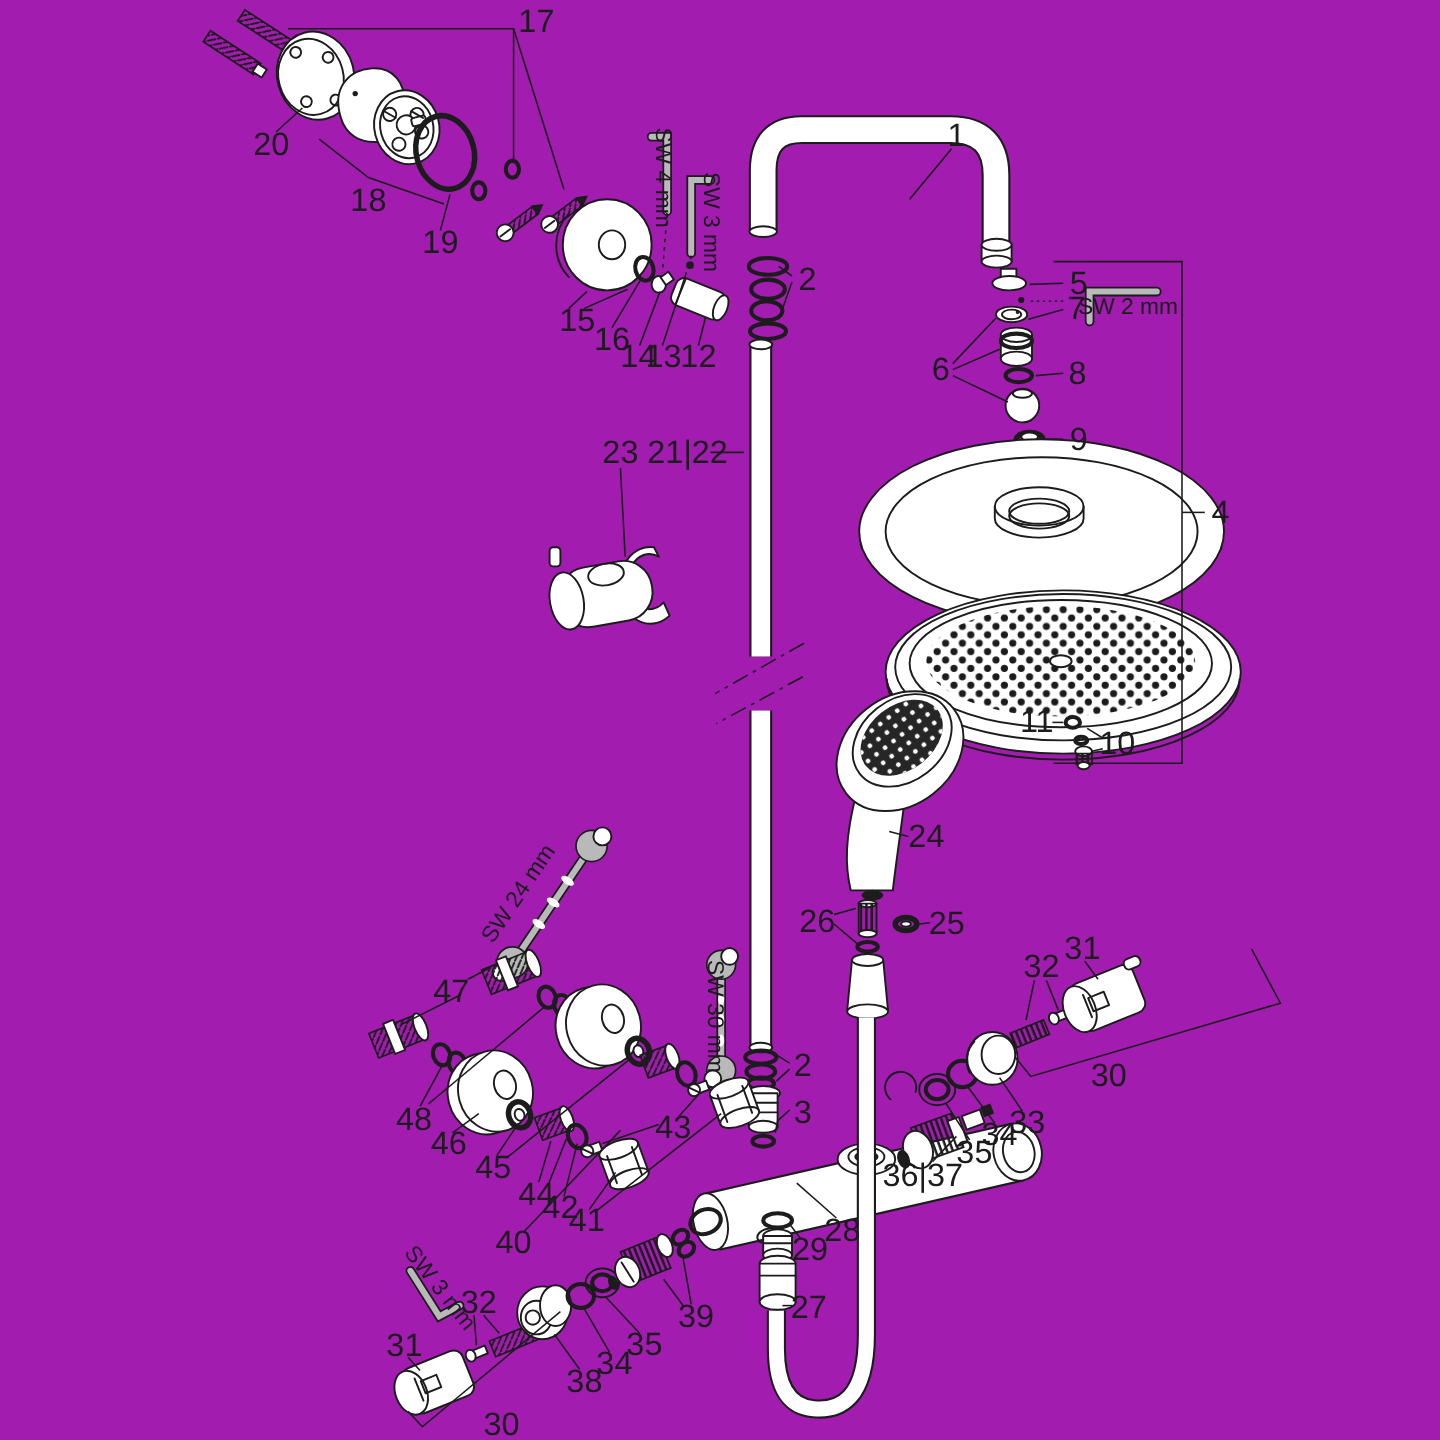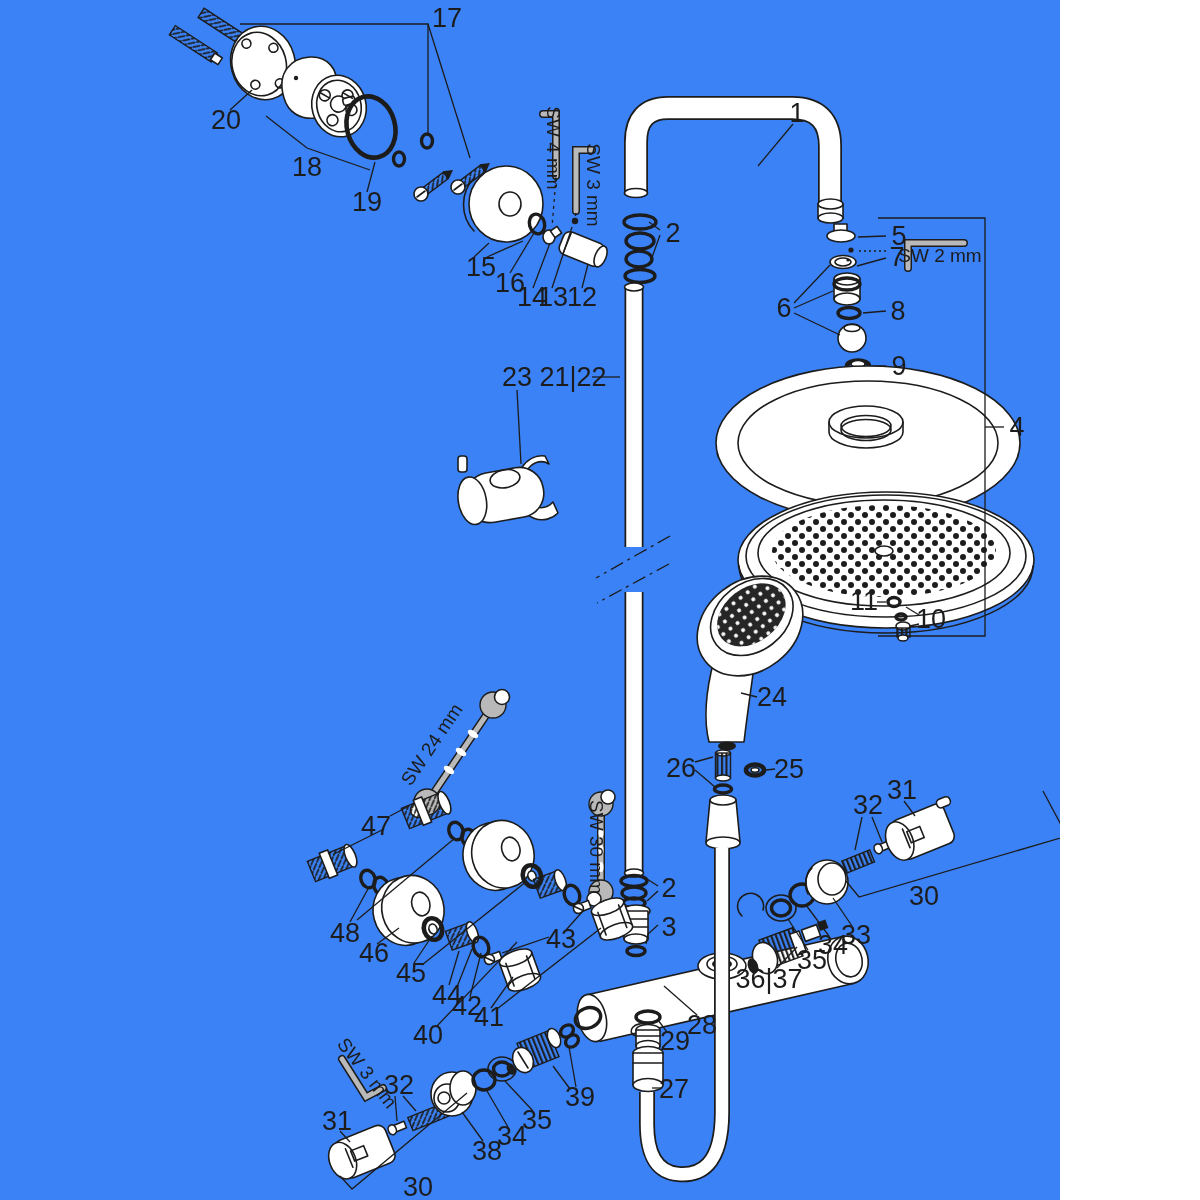--- a/index.html
+++ b/index.html
@@ -1,16 +1,16 @@
 <!DOCTYPE html>
 <html><head>
 <meta charset="utf-8">
 <style>
   html,body{margin:0;padding:0;background:#fff;}
-  .stage{position:relative;width:1060px;height:1200px;background:#3b82f6;overflow:hidden;}
+  .stage{position:relative;width:1200px;height:1200px;background:#a21caf;overflow:hidden;}
   svg{position:absolute;inset:0;}
   
   .o  {fill:none;stroke:#1c1c1c;stroke-width:1.6;stroke-linecap:round;stroke-linejoin:round;}
   .w  {fill:#ffffff;stroke:#1c1c1c;stroke-width:1.6;stroke-linecap:round;stroke-linejoin:round;}
   .d  {fill:#1c1c1c;stroke:none;}
   .thr{fill:url(#hatch);stroke:#1c1c1c;stroke-width:1.4;}
   .knl{fill:url(#vlines);stroke:#1c1c1c;stroke-width:1.4;}
   .or {fill:none;stroke:#1c1c1c;stroke-width:3.4;}
   .or2{fill:none;stroke:#1c1c1c;stroke-width:4.6;}
   .ld {fill:none;stroke:#1c1c1c;stroke-width:1.3;}

